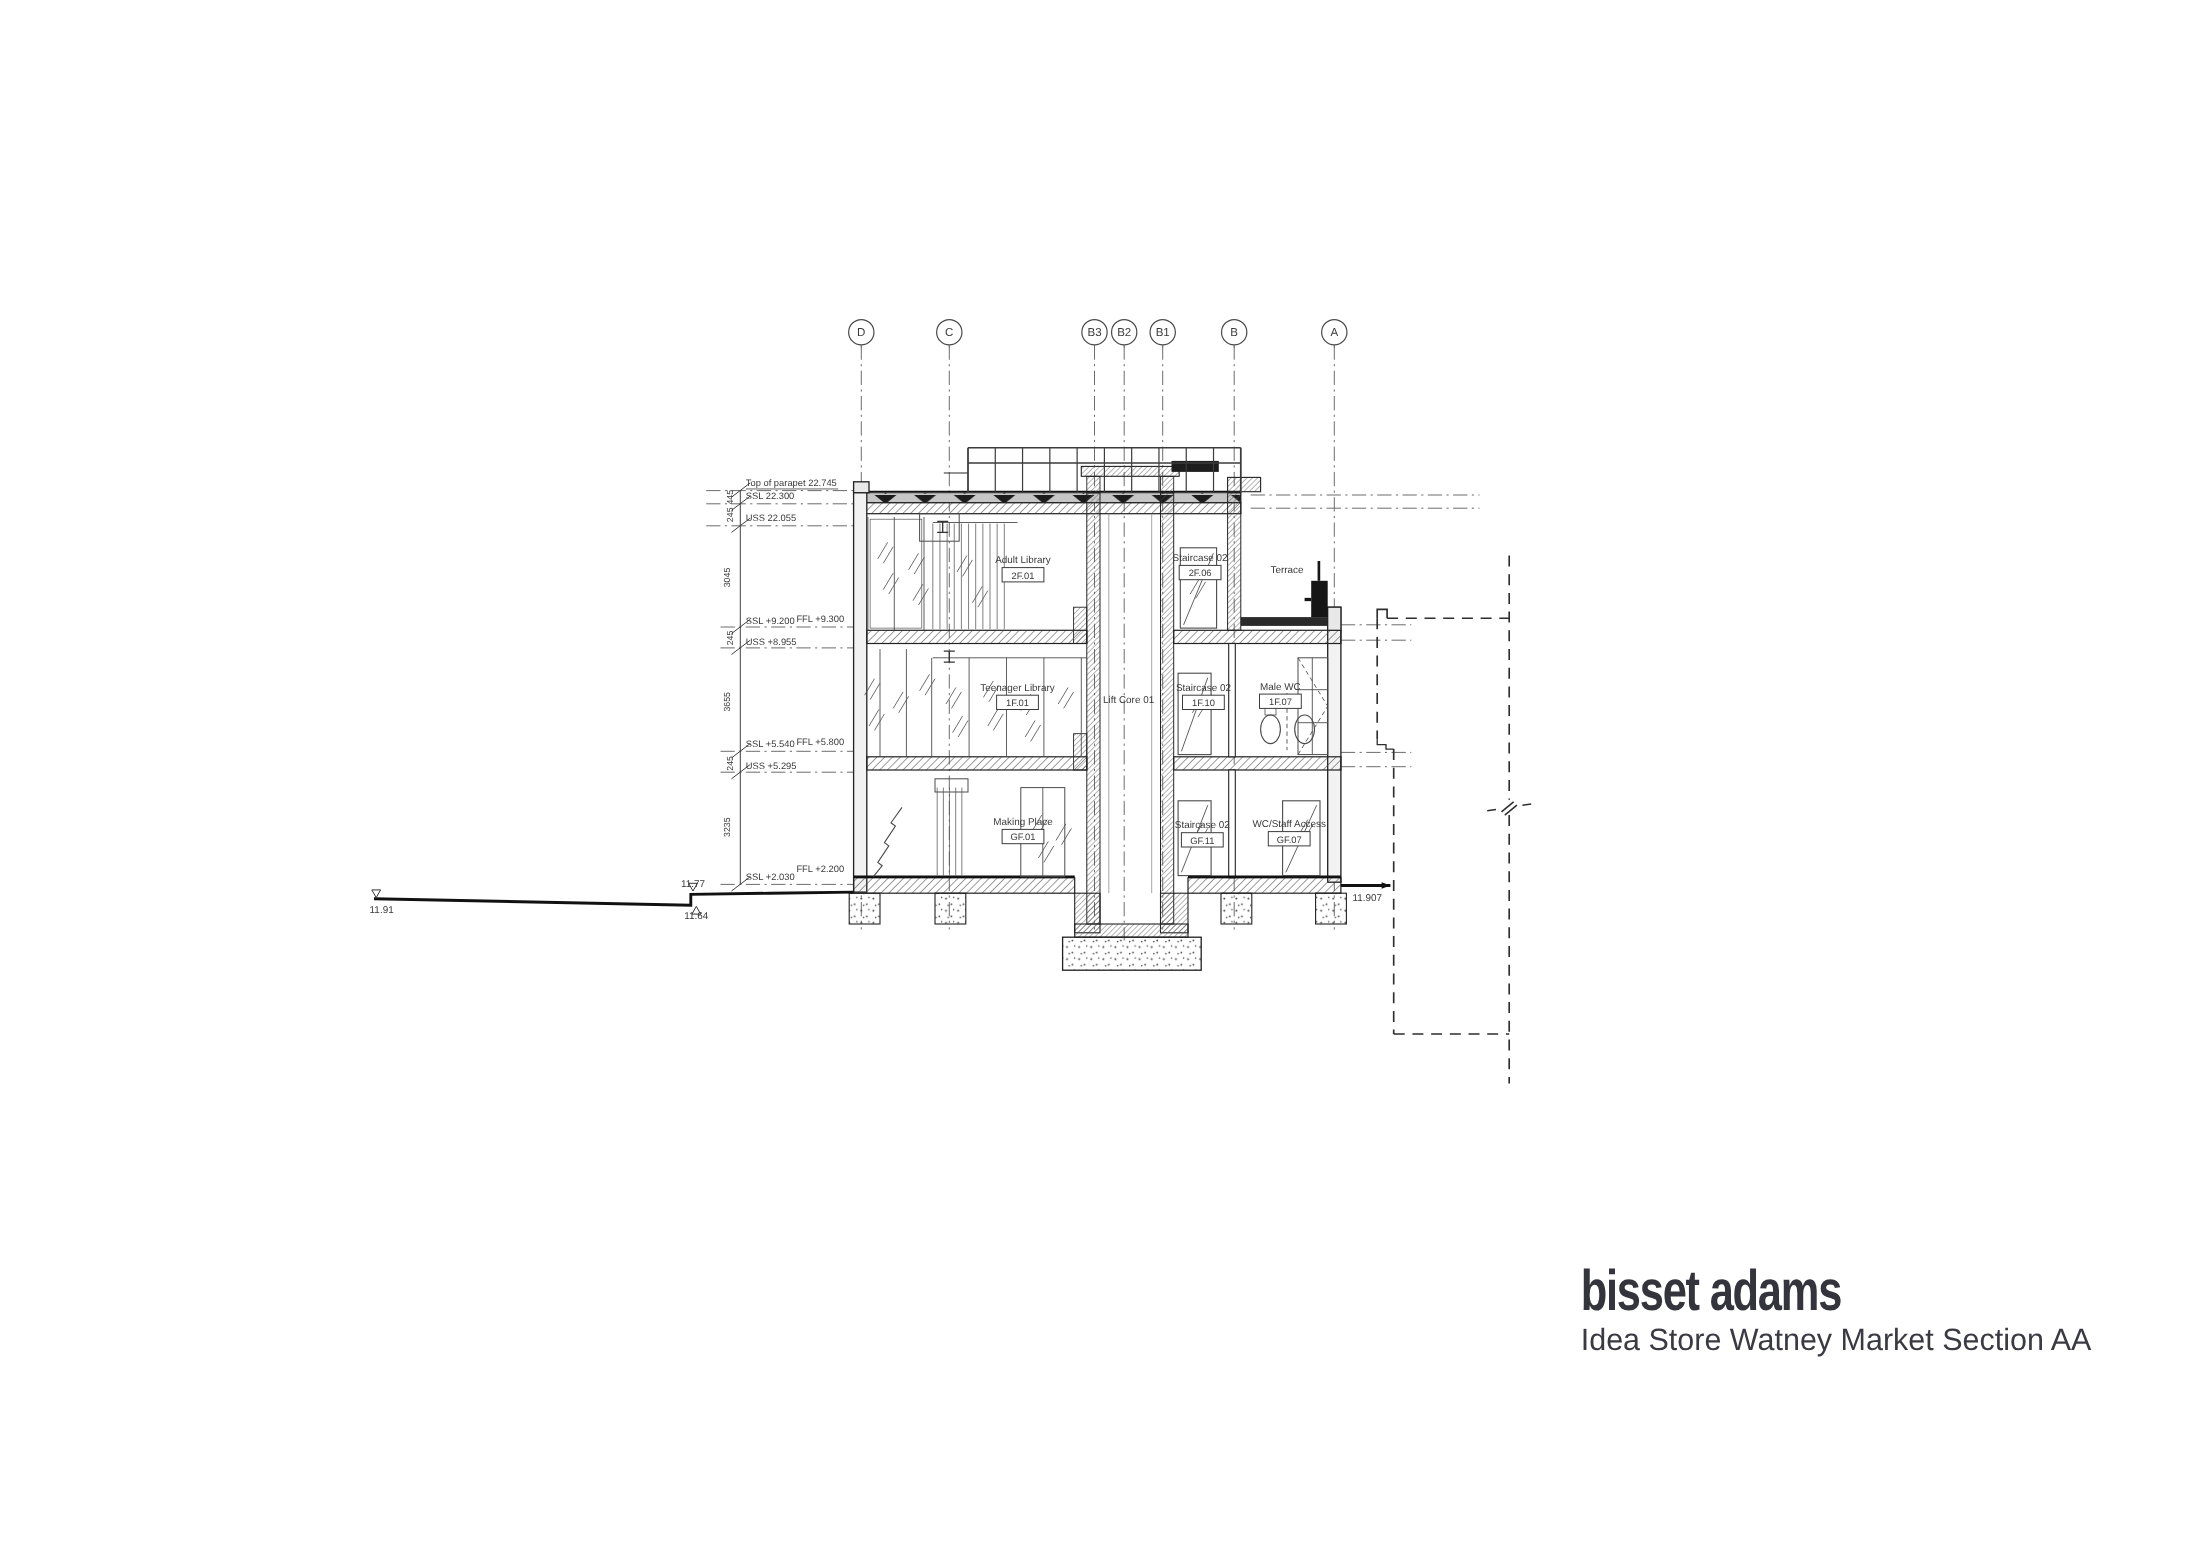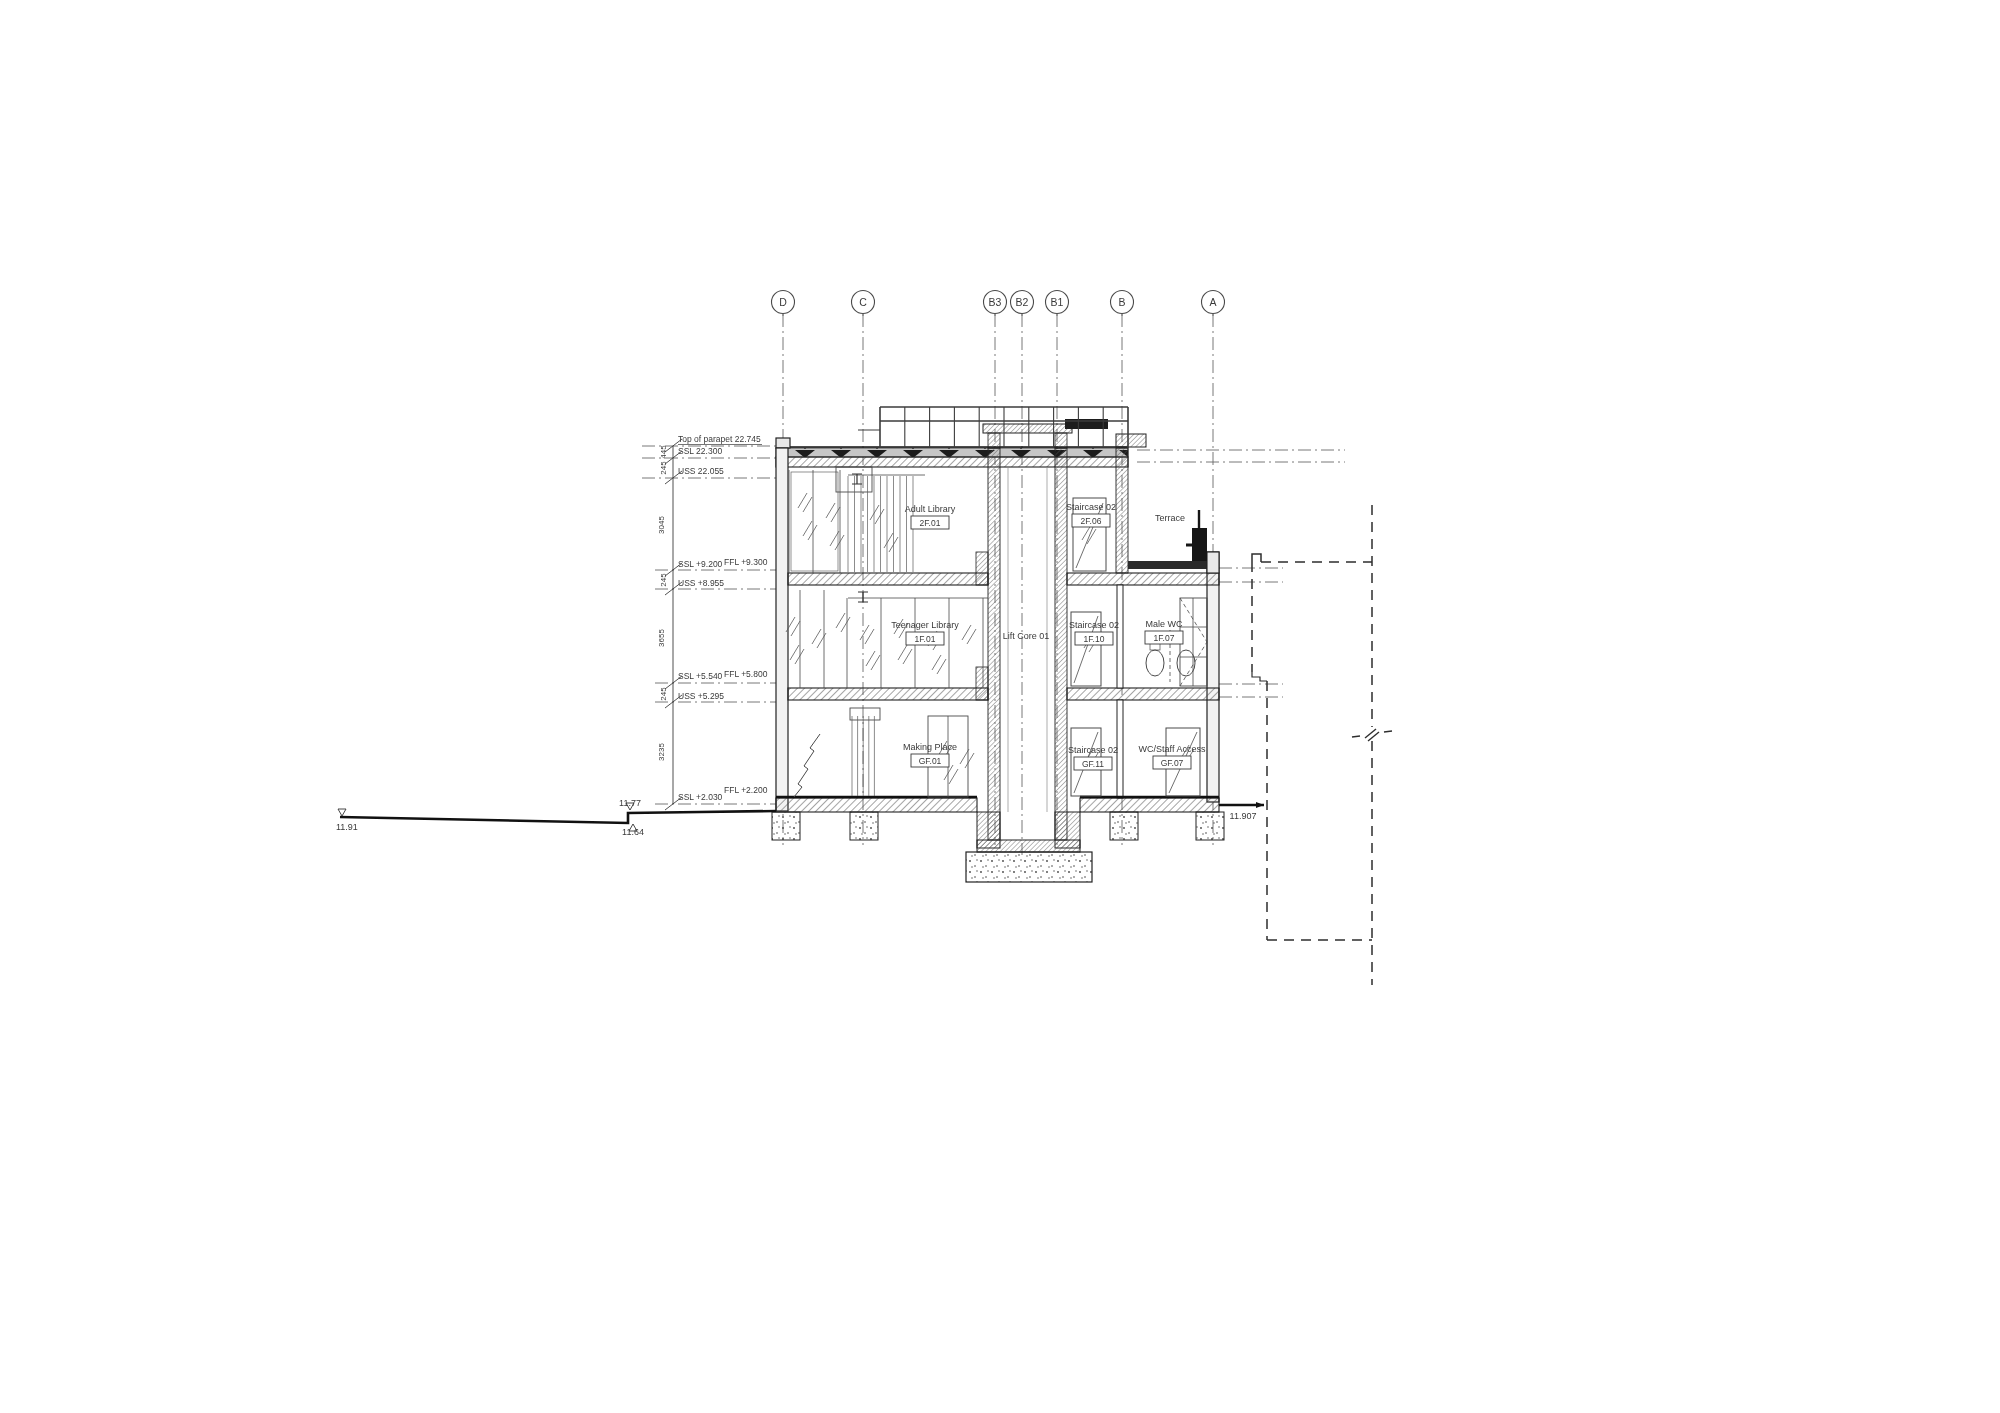--- a/index.html
+++ b/index.html
@@ -371,14 +371,18 @@
         <text x="1172" y="766" font-size="8.5" text-anchor="middle">GF.07</text>
       </g>
   <g id="spot-layer">
         <text x="336" y="830" font-size="9" text-anchor="start">11.91</text>
         <text x="630" y="806" font-size="9" text-anchor="middle">11.77</text>
         <text x="633" y="835" font-size="9" text-anchor="middle">11.64</text>
         <text x="1243" y="819" font-size="9" text-anchor="middle">11.907</text>
       </g>
 </svg>
 
-
+<div class="titleblock">
+  <div class="firm">bisset adams</div>
+  <div class="sub">Idea Store Watney Market Section AA</div>
 </div>
 
+</div>
+
 </body></html>

